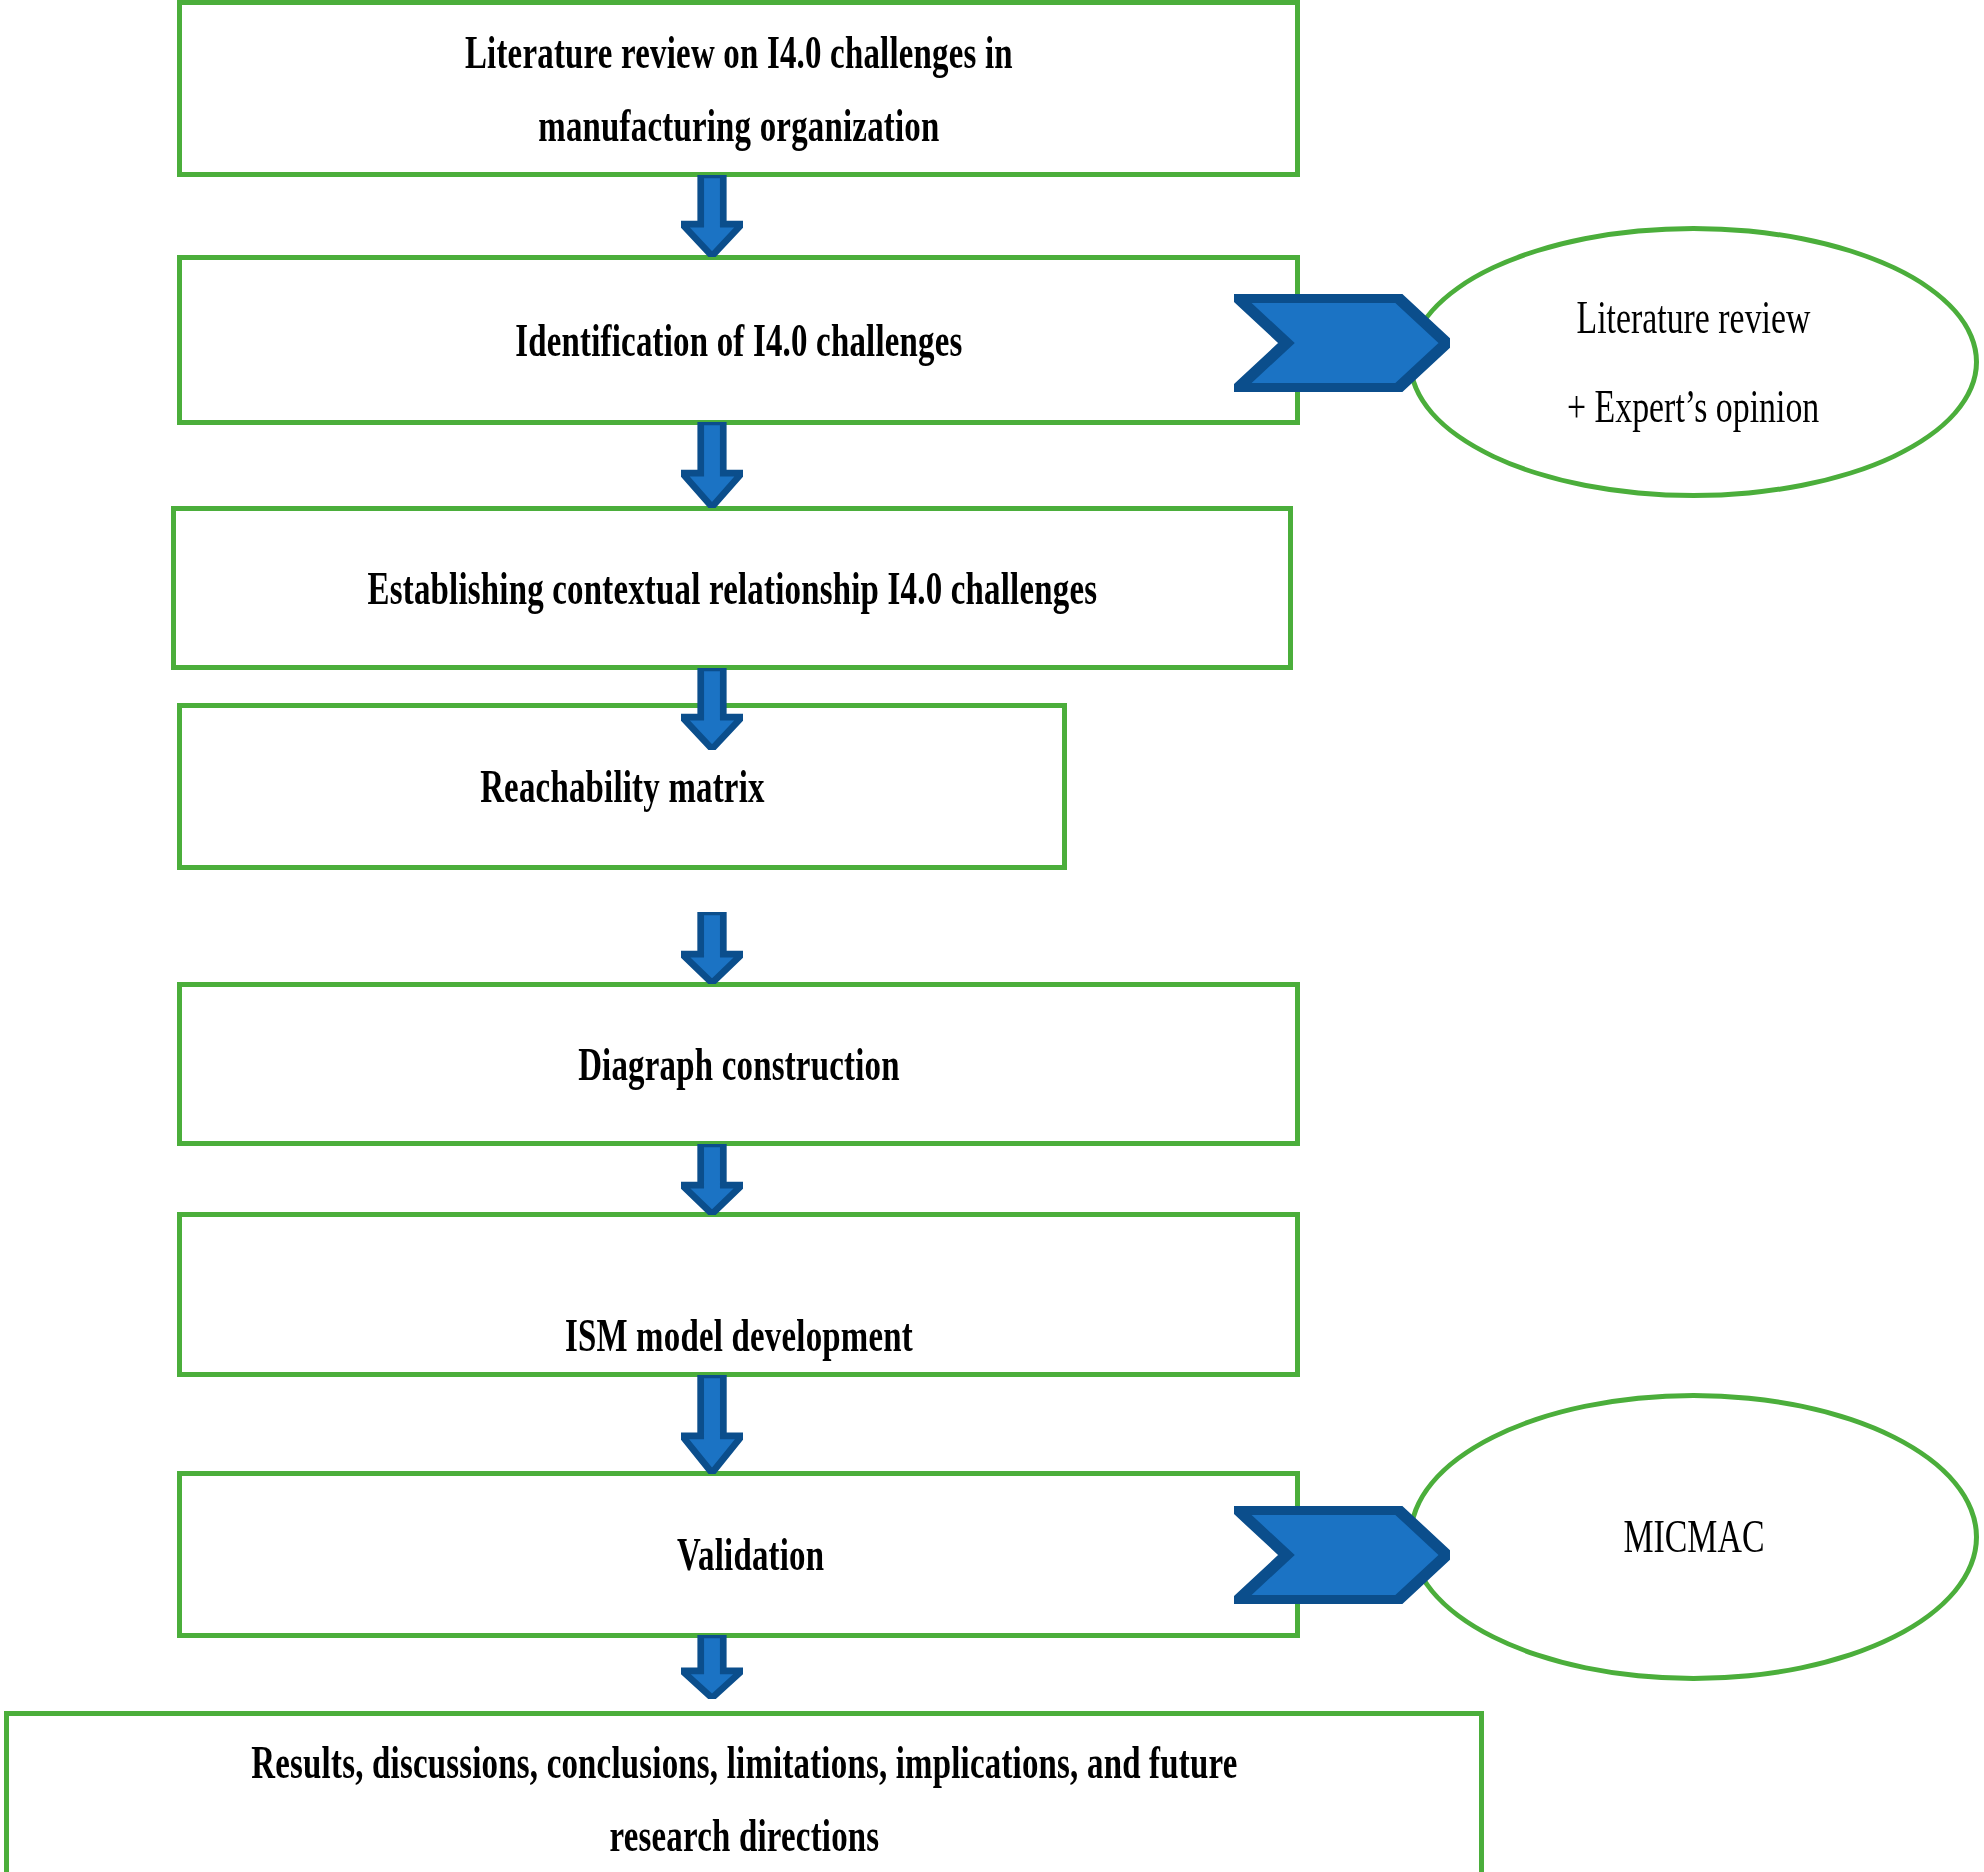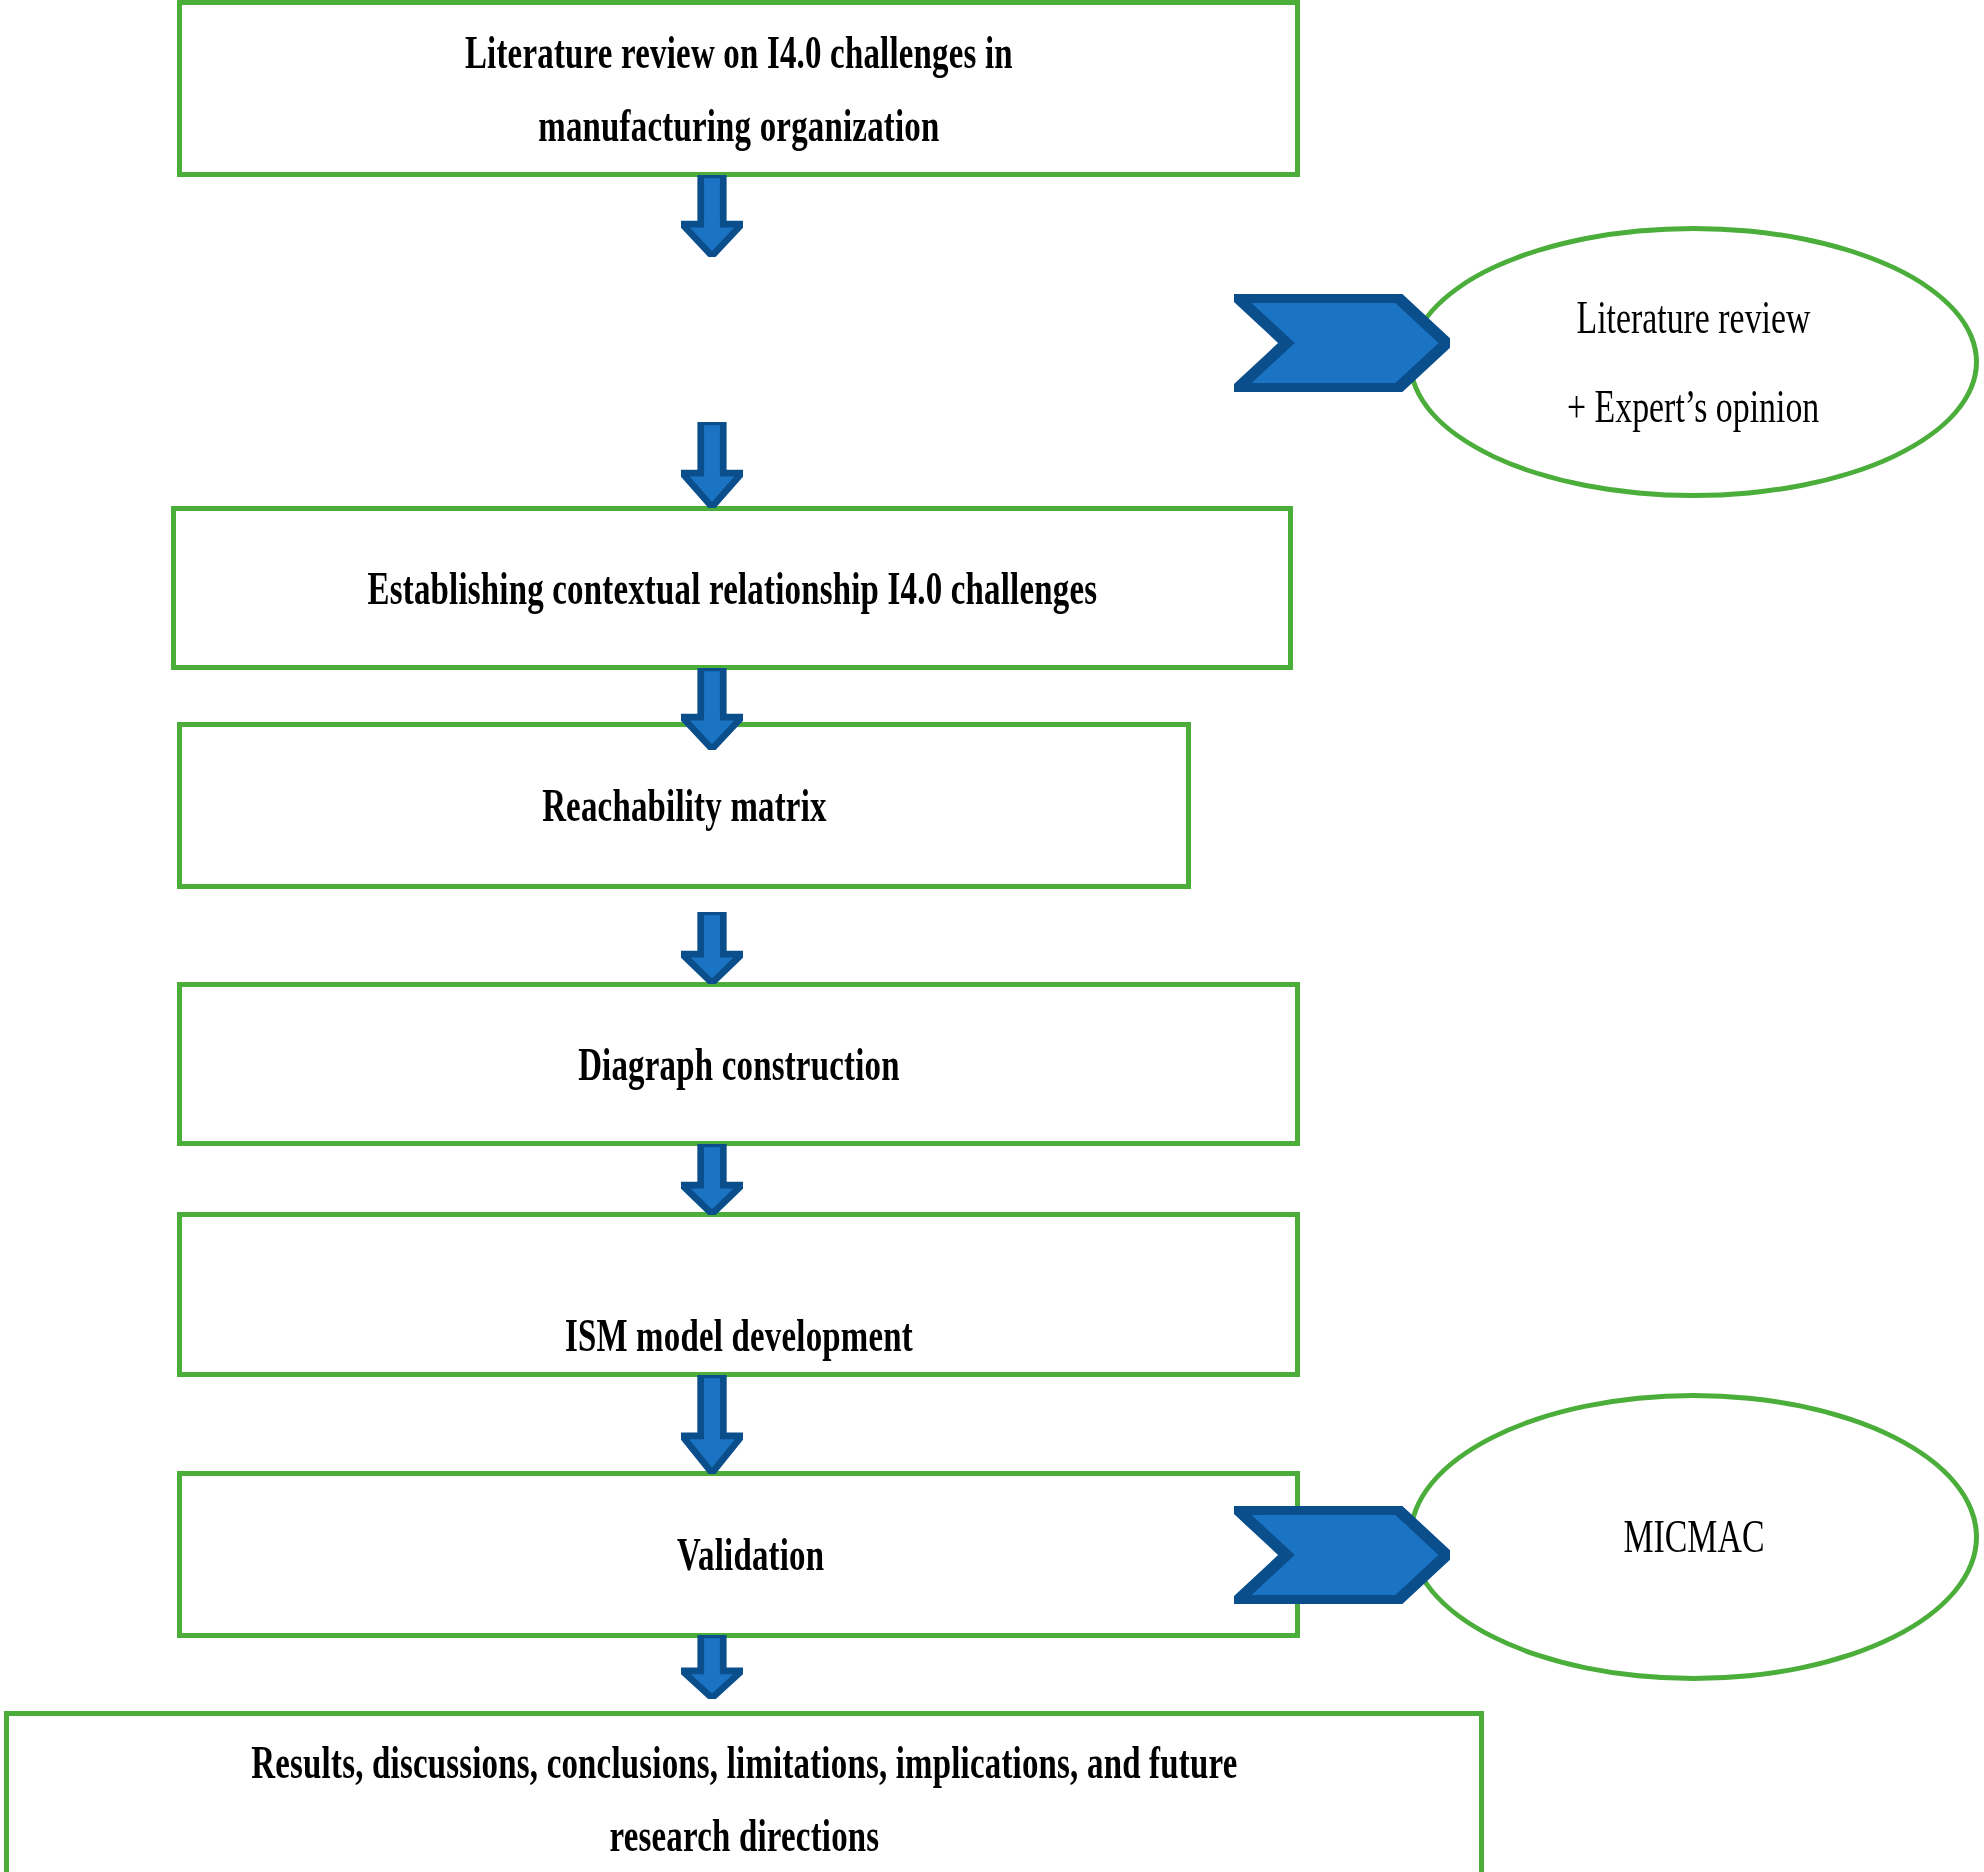--- a/index.html
+++ b/index.html
@@ -70,26 +70,29 @@
 </style>
 </head>
 <body>
 
 <div id="flowchart-canvas">
 
   <div class="proc-box" style="left:177px; top:0px; width:1123px; height:177px;">
     <span class="box-label">Literature review on I4.0 challenges in manufacturing organization</span>
   </div>
 
+  <div class="proc-box" style="left:177px; top:255px; width:1123px; height:170px;">
+    <span class="box-label">Identification of I4.0 challenges</span>
+  </div>
 
   <div class="proc-box" style="left:171px; top:506px; width:1122px; height:164px;">
     <span class="box-label">Establishing contextual relationship I4.0 challenges</span>
   </div>
 
-  <div class="proc-box" style="left:177px; top:722px; width:1014px; height:167px;">
+  <div class="proc-box" style="left:177px; top:703px; width:890px; height:167px;">
     <span class="box-label">Reachability matrix</span>
   </div>
 
   <div class="proc-box" style="left:177px; top:982px; width:1123px; height:164px;">
     <span class="box-label">Diagraph construction</span>
   </div>
 
   <div class="proc-box" style="left:177px; top:1212px; width:1123px; height:165px;align-items:flex-end;">
     <span class="box-label">ISM model development</span>
   </div>

